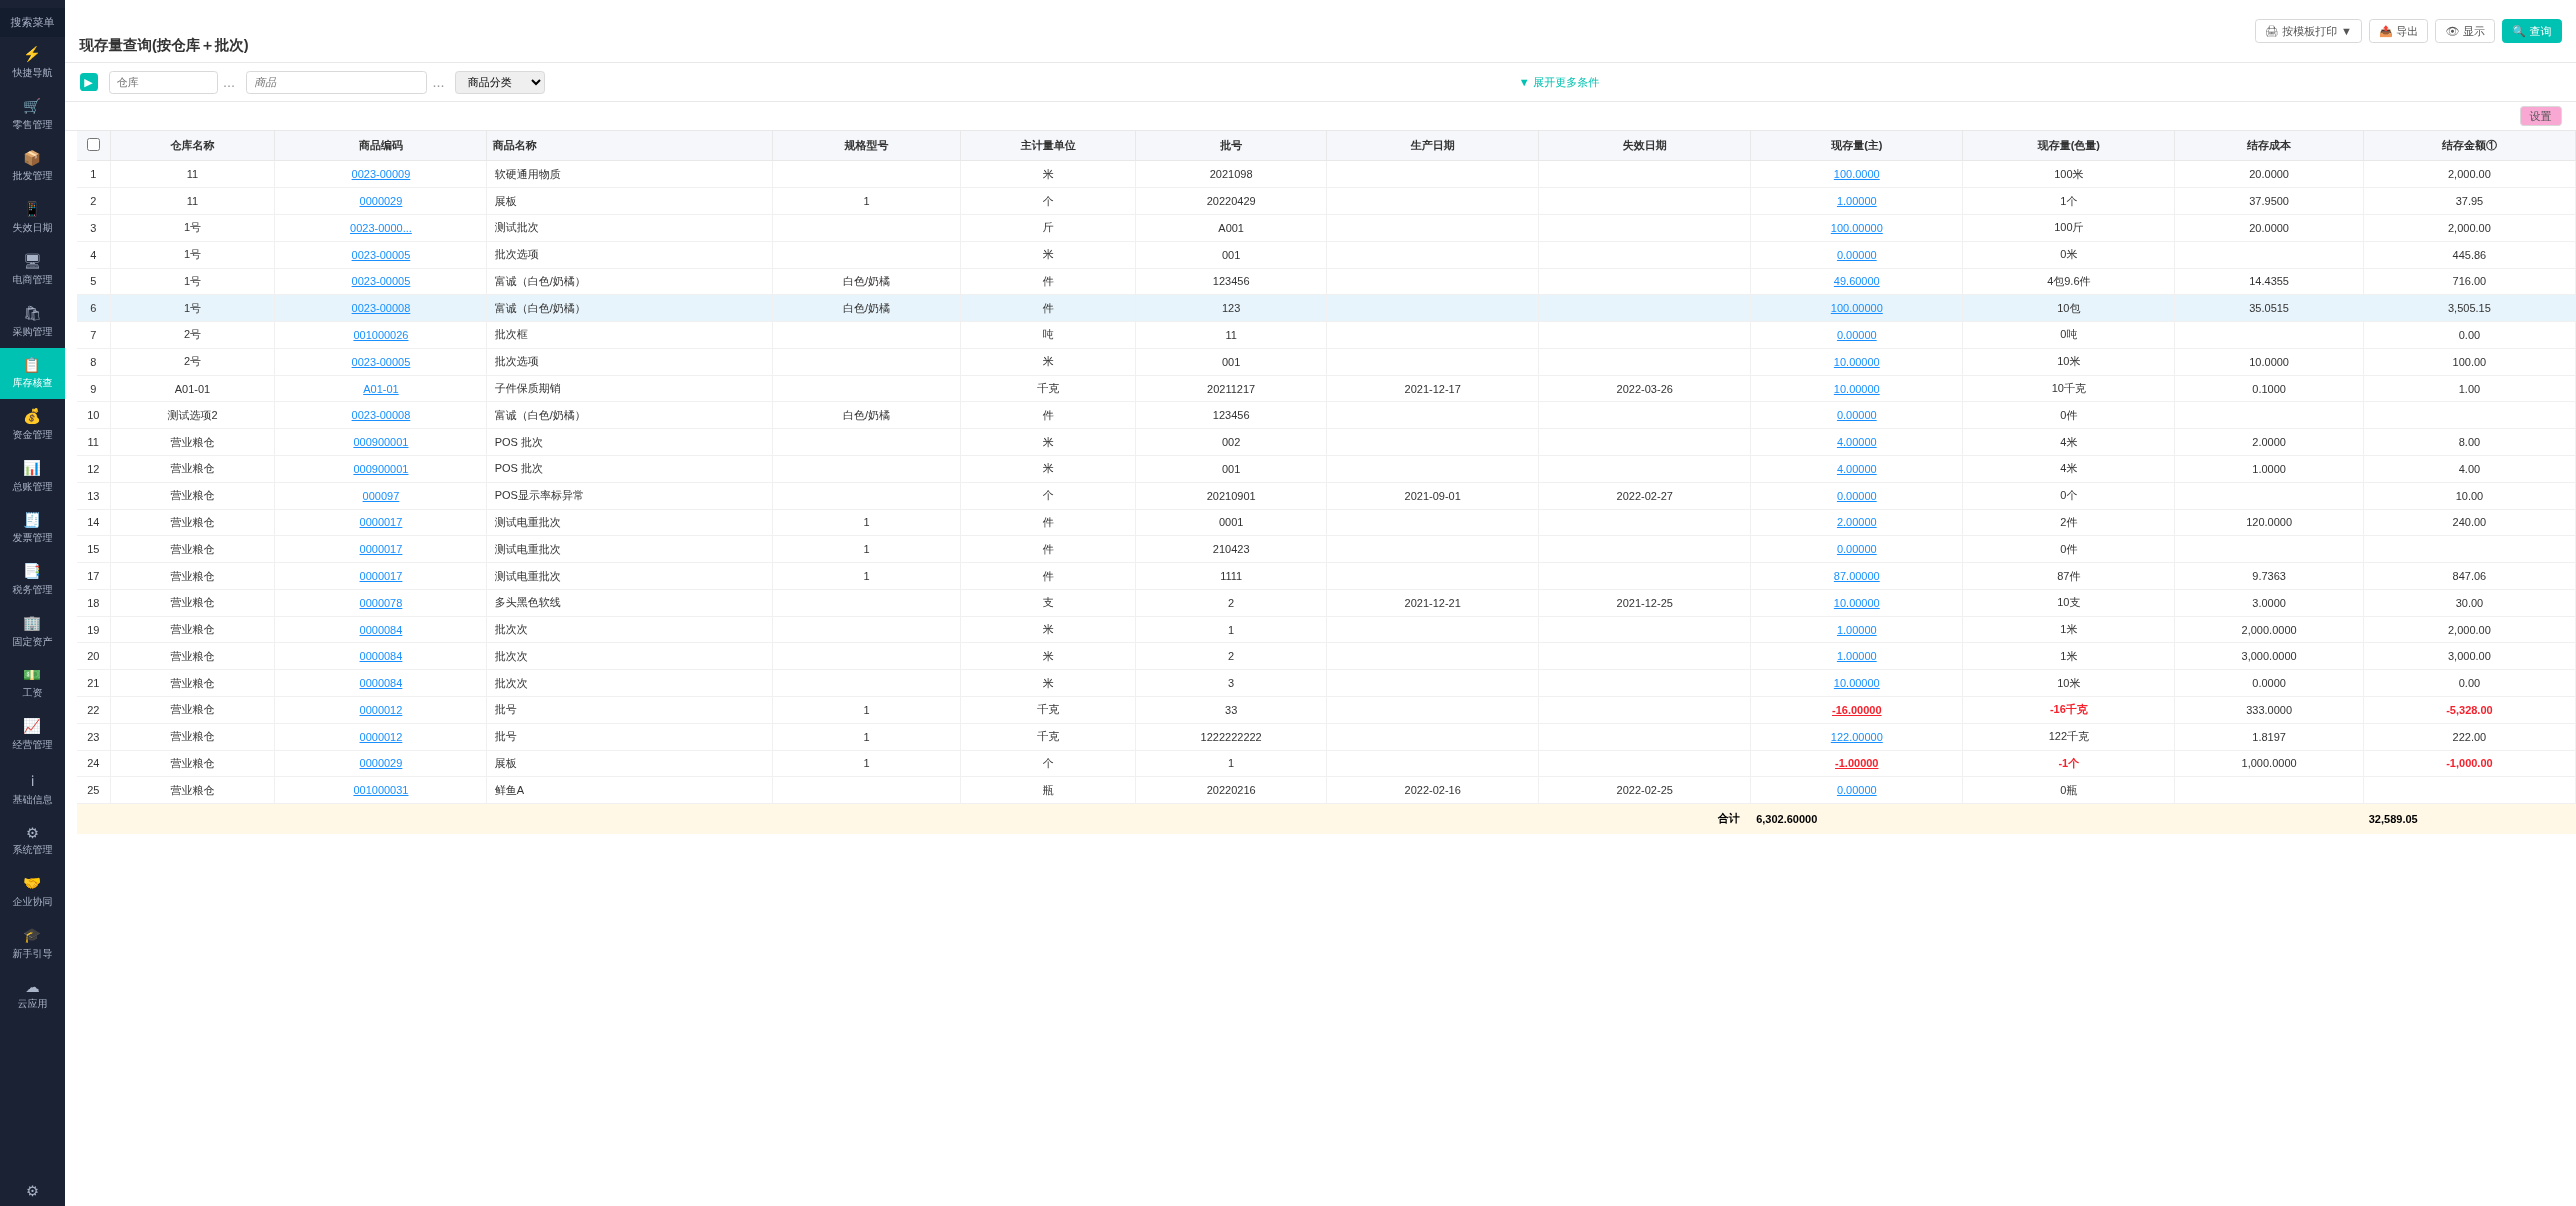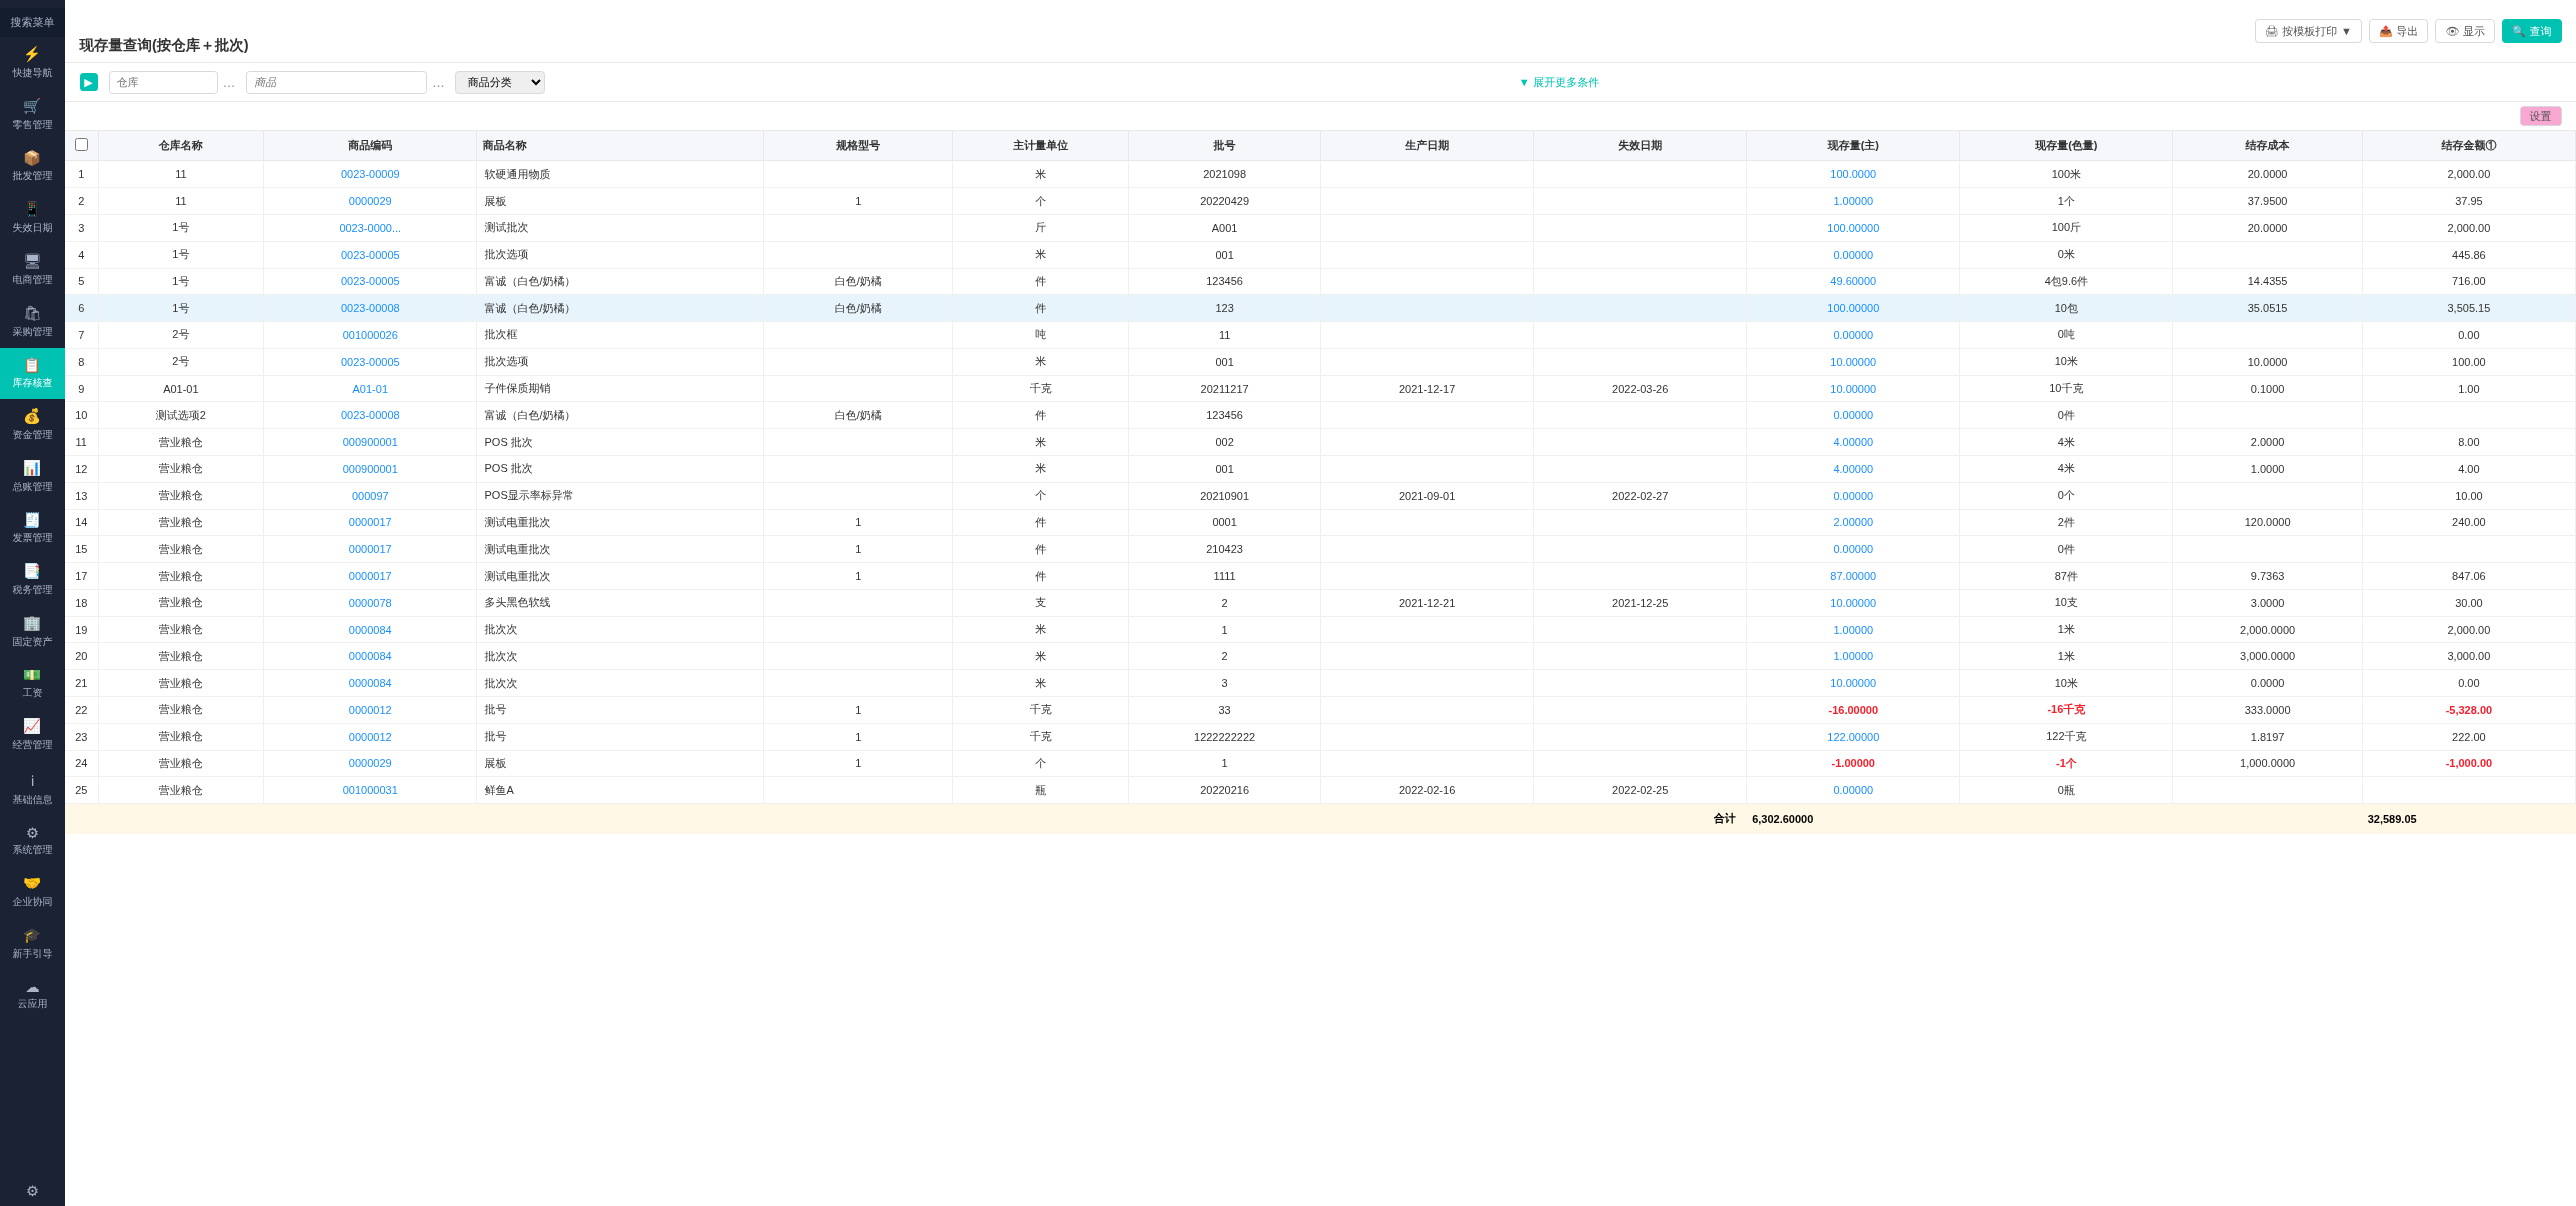--- a/index.html
+++ b/index.html
@@ -175,20 +175,21 @@
       cursor: pointer;
       font-size: 11px;
       margin: 0 auto;
     }
 
     
     .table-area {
       flex: 1;
       overflow: auto;
       background: #fff;
+      padding-left: 12px;
     }
     table {
       width: 100%;
       border-collapse: collapse;
       font-size: 11px;
     }
     thead tr {
       background: #f5f7fa;
       border-bottom: 0.9px solid #e8e8e8;
     }
@@ -204,21 +205,21 @@
       border-bottom: 0.9px solid #f0f0f0;
     }
     tbody tr.highlighted { background: #e8f4fb; }
     tbody td {
       padding: 5.4px 5.4px;
       text-align: center;
       color: #333;
       border-right: 0.9px solid #f0f0f0;
       white-space: nowrap;
     }
-    .link-text { color: #1890ff; cursor: pointer; }
+    .link-text { color: #1890ff; cursor: pointer; text-decoration: underline; }
     .red-text { color: #f5222d; font-weight: bold; }
     .footer-row {
       background: #fff8e6;
       font-weight: bold;
       border-top: 1.8px solid #e8e8e8;
     }
     .footer-row td { padding: 7.2px 5.4px; }
 
     
     ::-webkit-scrollbar { width: 5.4px; height: 5.4px; }

